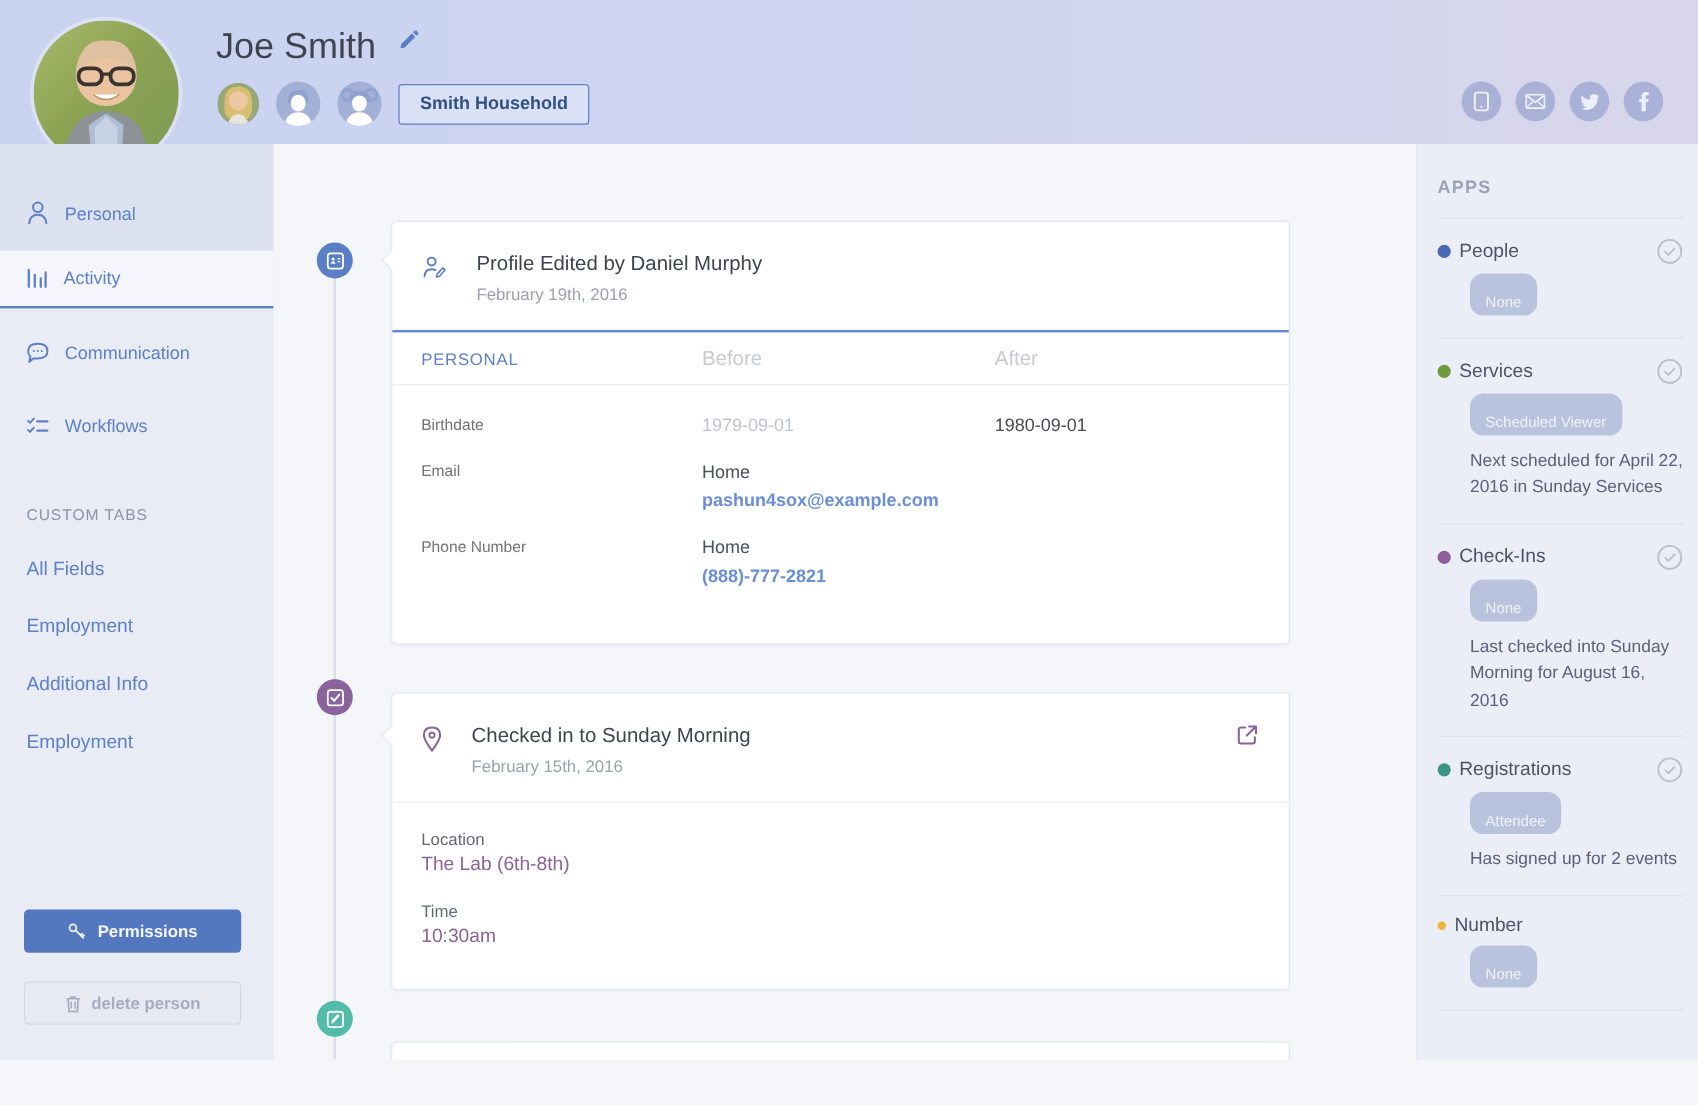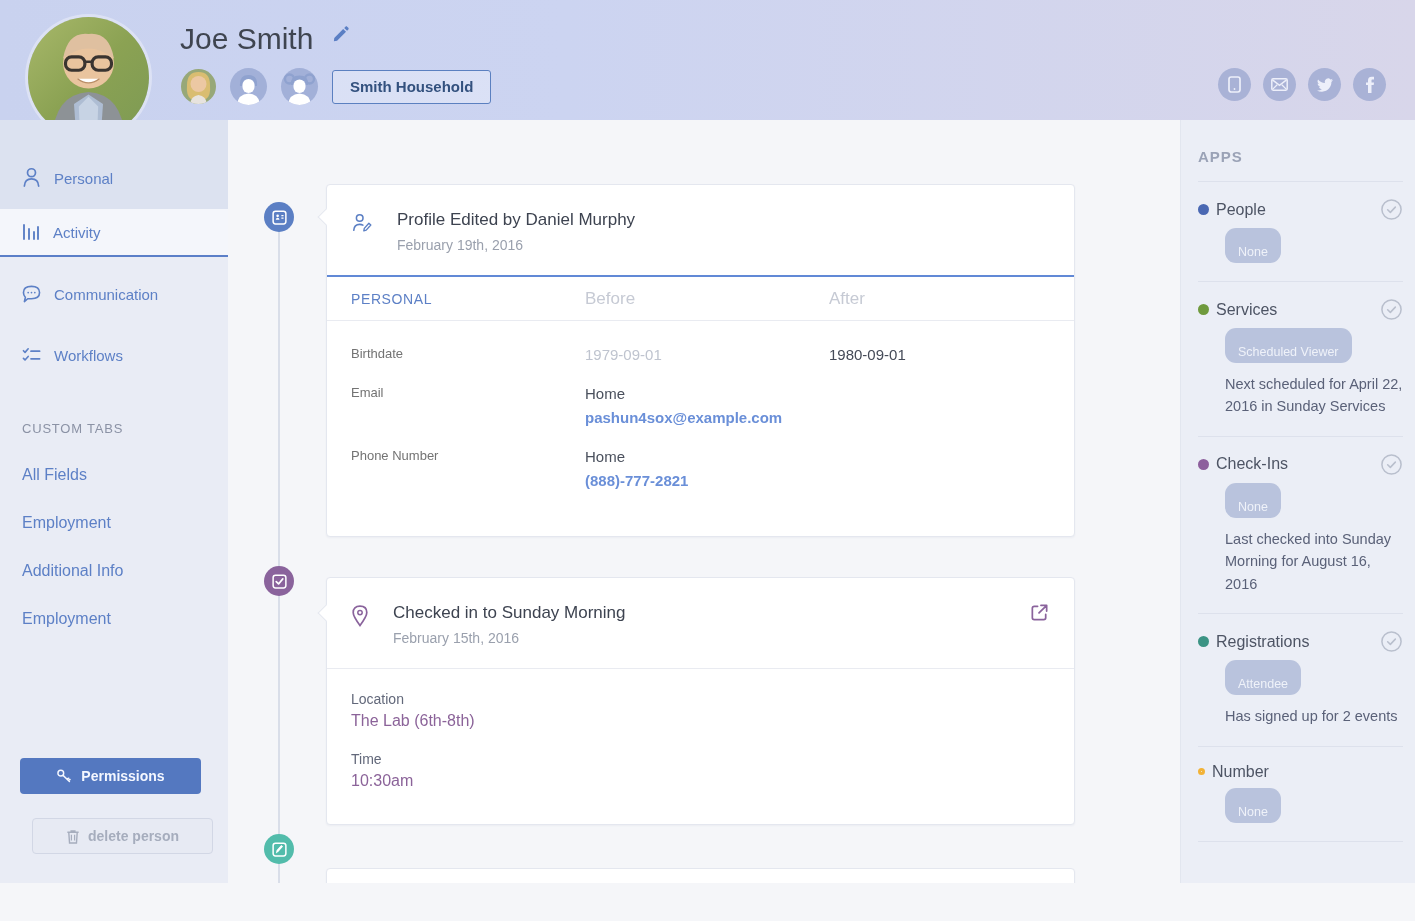--- a/index.html
+++ b/index.html
@@ -28,21 +28,21 @@
   .sidebar { width:228px; background:#e9ecf5; position:relative; flex:0 0 228px; }
   .nav-item { display:flex; align-items:center; gap:13px; padding-left:22px; font-size:15px; color:#5d80c6; cursor:pointer; }
   .nav-item svg { flex:0 0 auto; }
   .nav-personal { height:89px; background:#dce2f0; align-items:flex-end; padding-bottom:22px; }
   .nav-activity { height:48px; background:#f4f6fb; border-bottom:2px solid #5b7fc8; }
   .nav-plain { height:48px; margin-top:13px; }
   .custom-title { margin:42px 0 0 22px; font-size:13px; letter-spacing:0.8px; color:#8b92a5; }
   .custom-link { margin:30px 0 0 22px; font-size:16px; color:#5d80c6; cursor:pointer; }
   .perm-btn { position:absolute; left:20px; bottom:89px; width:181px; height:36px; background:#5478c0; border:none; border-radius:4px;
               color:#f4f7ff; font-size:14px; font-weight:700; cursor:pointer; display:flex; align-items:center; justify-content:center; gap:9px; font-family:"Liberation Sans",sans-serif; }
-  .delete-btn { position:absolute; left:32px; bottom:29px; width:181px; height:36px; background:#e7eaf3; border:1px solid #d2d7e5; border-radius:4px;
+  .delete-btn { position:absolute; left:20px; bottom:29px; width:181px; height:36px; background:#e7eaf3; border:1px solid #d2d7e5; border-radius:4px;
                 color:#a6adbd; font-size:14px; font-weight:700; cursor:pointer; display:flex; align-items:center; justify-content:center; gap:8px; font-family:"Liberation Sans",sans-serif; }
 
   
   .main { flex:1 1 auto; background:#f5f6f9; position:relative; padding-left:98px; overflow:hidden; }
   .timeline-line { position:absolute; left:50px; top:97px; bottom:0; width:2px; background:#d9dee9; }
   .t-node { position:absolute; left:36px; width:30px; height:30px; border-radius:50%; display:flex; align-items:center; justify-content:center; color:#fff; z-index:2; }
   .t-node.blue { background:#5b7fc4; top:82px; }
   .t-node.purple { background:#8a639c; top:446px; }
   .t-node.teal { background:#52bcab; top:714px; }
 

